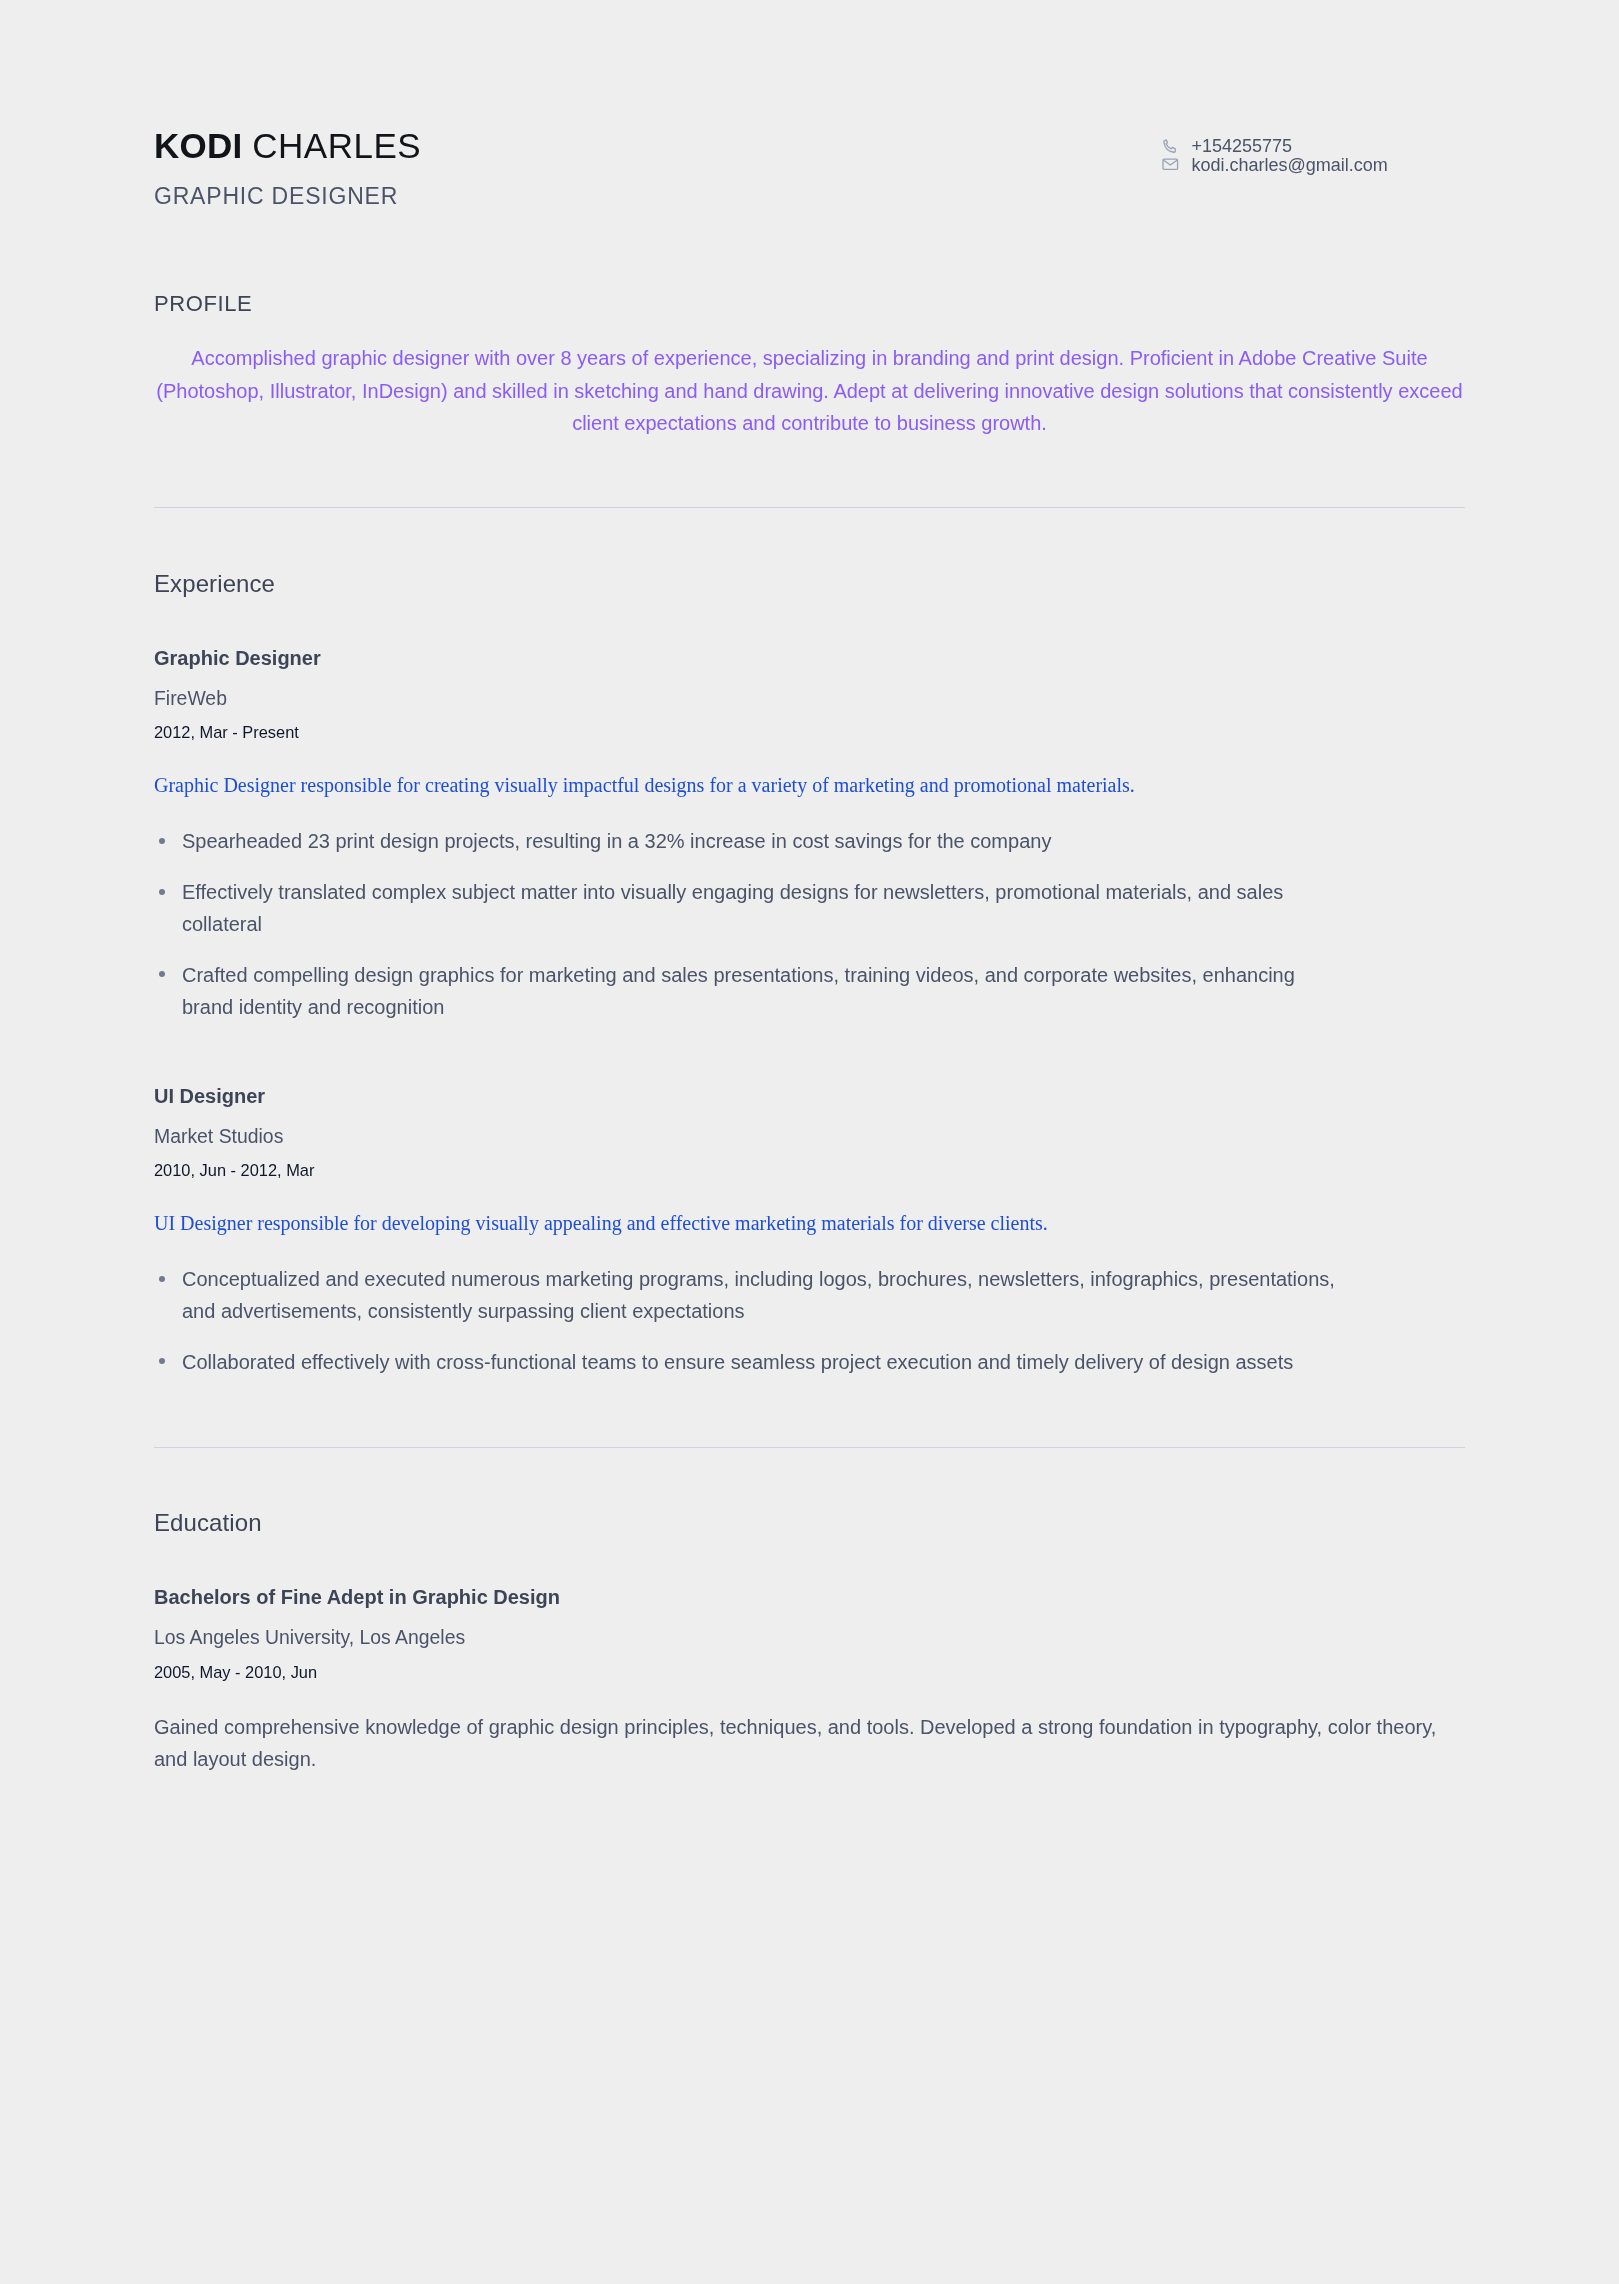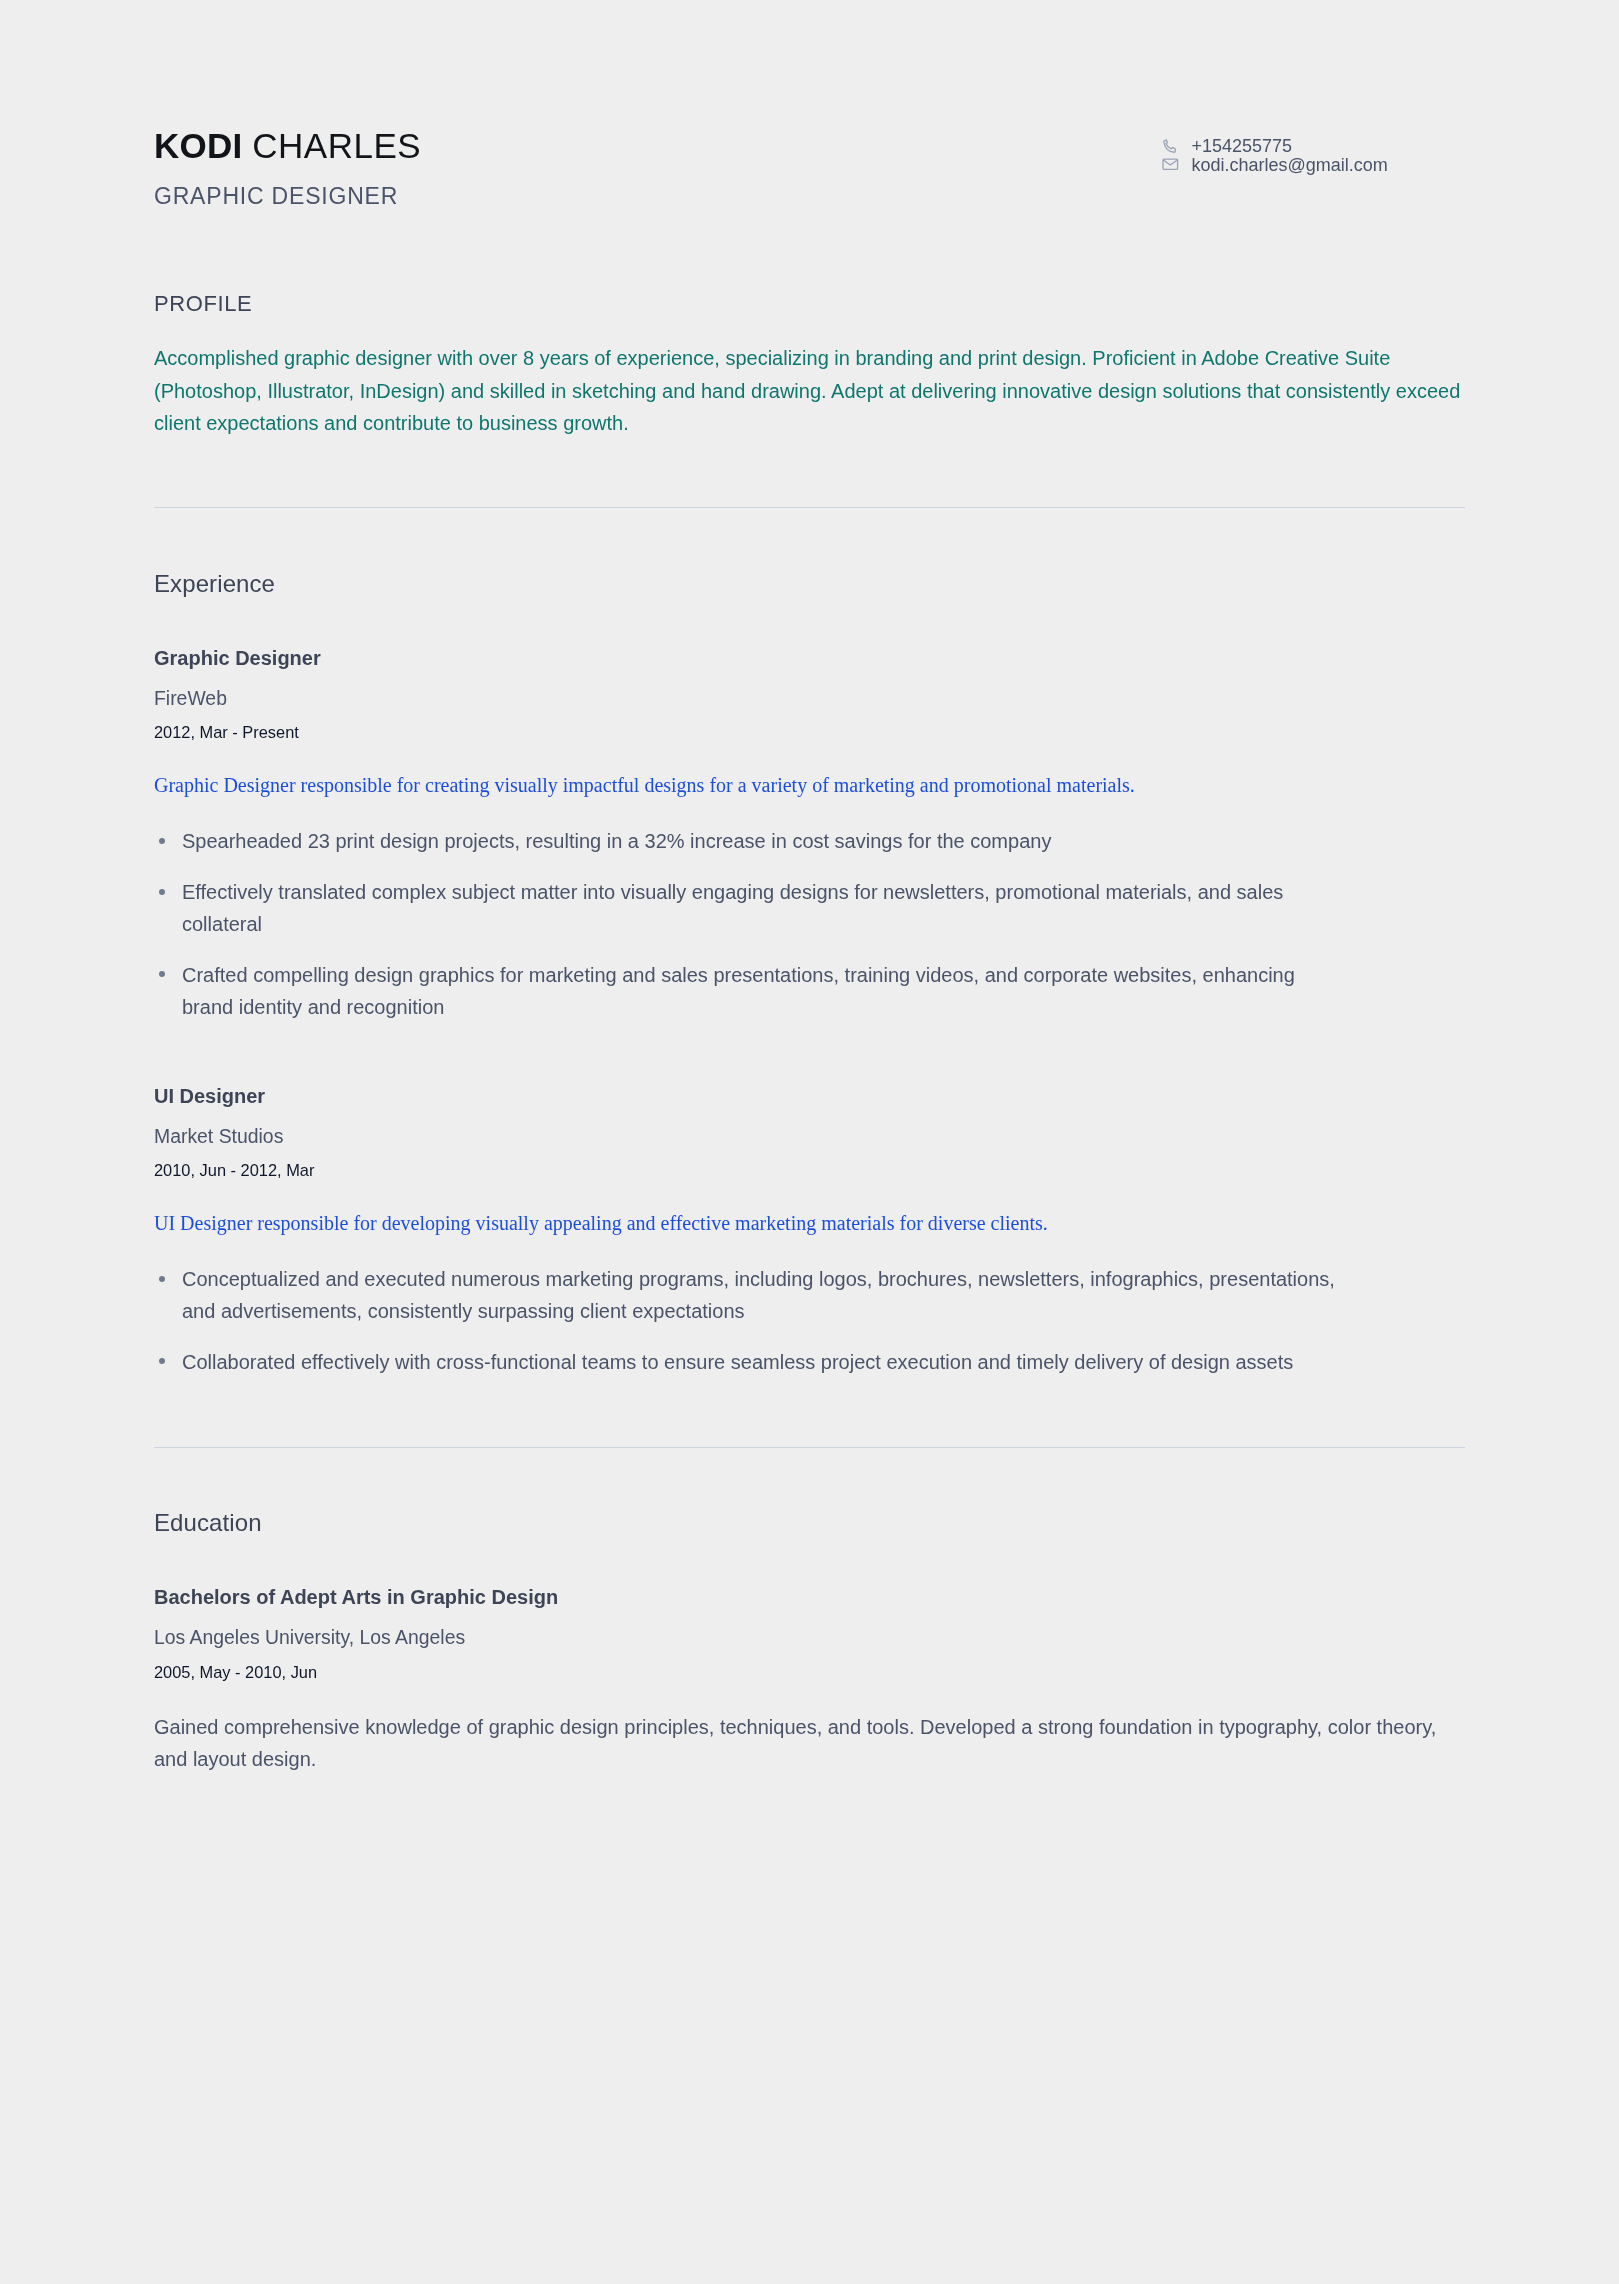--- a/index.html
+++ b/index.html
@@ -77,23 +77,24 @@
   .profile-heading {
     font-size: 22px;
     letter-spacing: 0.6px;
     color: #3d4456;
     font-weight: 400;
     margin: 0 0 25px 0;
   }
   .para {
     font-size: 20px;
     line-height: 1.63;
-    color: #0f766e;
+    color: #8b5cf6;
     max-width: 1314px;
     margin: 0;
+    text-align: center;
   }
 
   
   .divider {
     height: 0.8px;
     background: #ccd4e2;
     border: 0;
     margin: 0;
     width: 100%;
   }
@@ -246,21 +247,21 @@
       </ul>
     </div>
   </div>
 
   <hr class="divider d2">
 
   <div class="section">
     <h2 class="section-title">Education</h2>
 
     <div class="entry">
-      <div class="entry-role">Bachelors of Adept Arts in Graphic Design</div>
+      <div class="entry-role">Bachelors of Fine Adept in Graphic Design</div>
       <div class="entry-org">Los Angeles University, Los Angeles</div>
       <div class="entry-dates">2005, May - 2010, Jun</div>
       <p class="edu-summary">Gained comprehensive knowledge of graphic design principles, techniques, and tools. Developed a strong foundation in typography, color theory, and layout design.</p>
     </div>
   </div>
 
 </div>
 
 
 </body></html>

